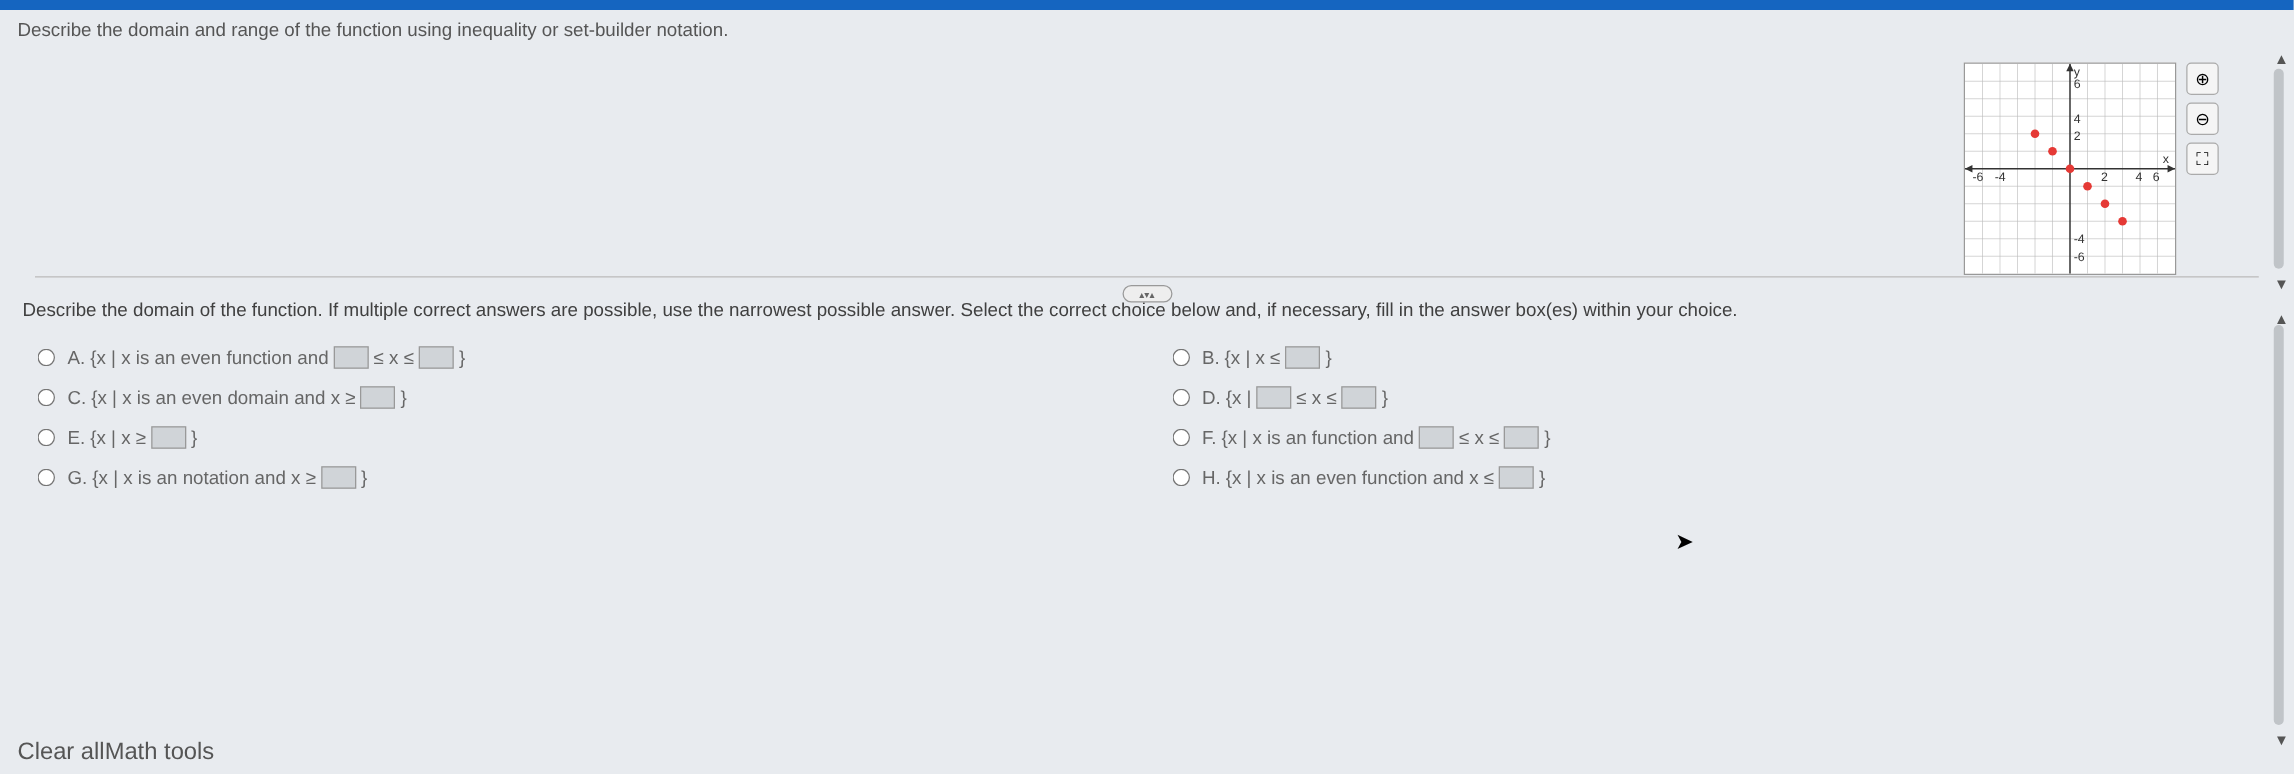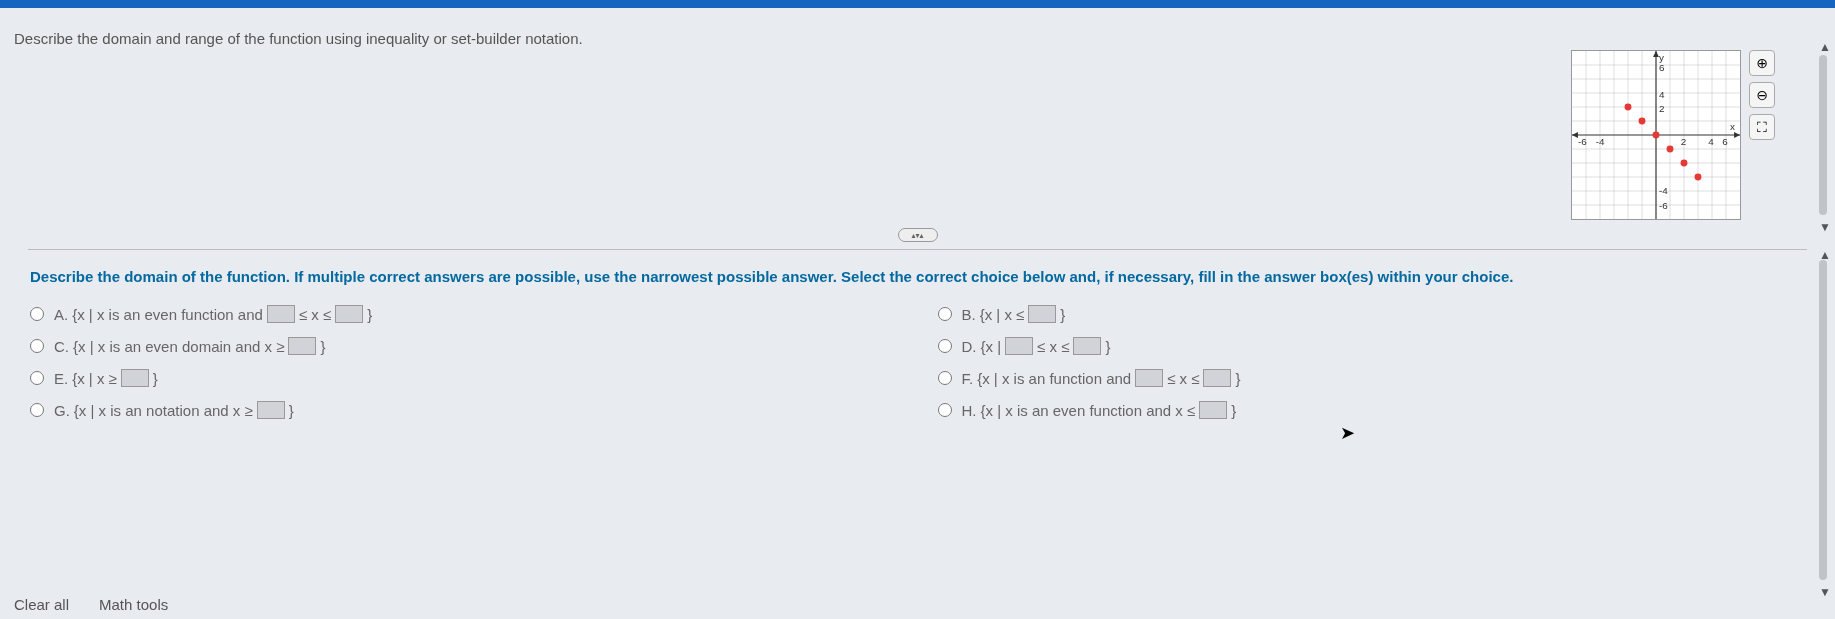--- a/index.html
+++ b/index.html
@@ -10,21 +10,21 @@
       height: 619px;
       overflow: hidden;
       position: relative;
     }
     .top-bar {
       background: #1565c0;
       height: 8px;
       width: 100%;
     }
     .question-header {
-      padding: 22px 14px;
+      padding: 8px 14px;
       color: #555;
       font-size: 15px;
     }
     .graph-container {
       position: absolute;
       right: 60px;
       top: 50px;
       display: flex;
       align-items: flex-start;
       gap: 8px;
@@ -79,26 +79,25 @@
       border-radius: 7px;
       background: #eee;
       font-size: 8px;
       color: #666;
       display: flex;
       align-items: center;
       justify-content: center;
       cursor: pointer;
     }
     .sub-question {
-      padding: 8px 30px;
-      color: #0369a1;
+      padding: 8px 18px;
+      color: #404040;
       font-size: 15px;
       line-height: 1.4;
       margin-top: 8px;
-      font-weight: bold;
     }
     .choices {
       display: grid;
       grid-template-columns: 1fr 1fr;
       padding: 10px 30px;
       row-gap: 14px;
       column-gap: 40px;
       color: #666;
       font-size: 15px;
     }
@@ -149,23 +148,22 @@
       right: 4px;
       font-size: 12px;
       color: #555;
       cursor: pointer;
     }
     .footer {
       position: absolute;
       bottom: 6px;
       left: 14px;
       color: #555;
-      font-size: 15px;
-      display: flex;
-      gap: 30px;
+      font-size: 19px;
+      display: flex;
     }
     .cursor {
       position: absolute;
       right: 480px;
       top: 422px;
       font-size: 18px;
       color: #000;
       pointer-events: none;
     }
   </style>

